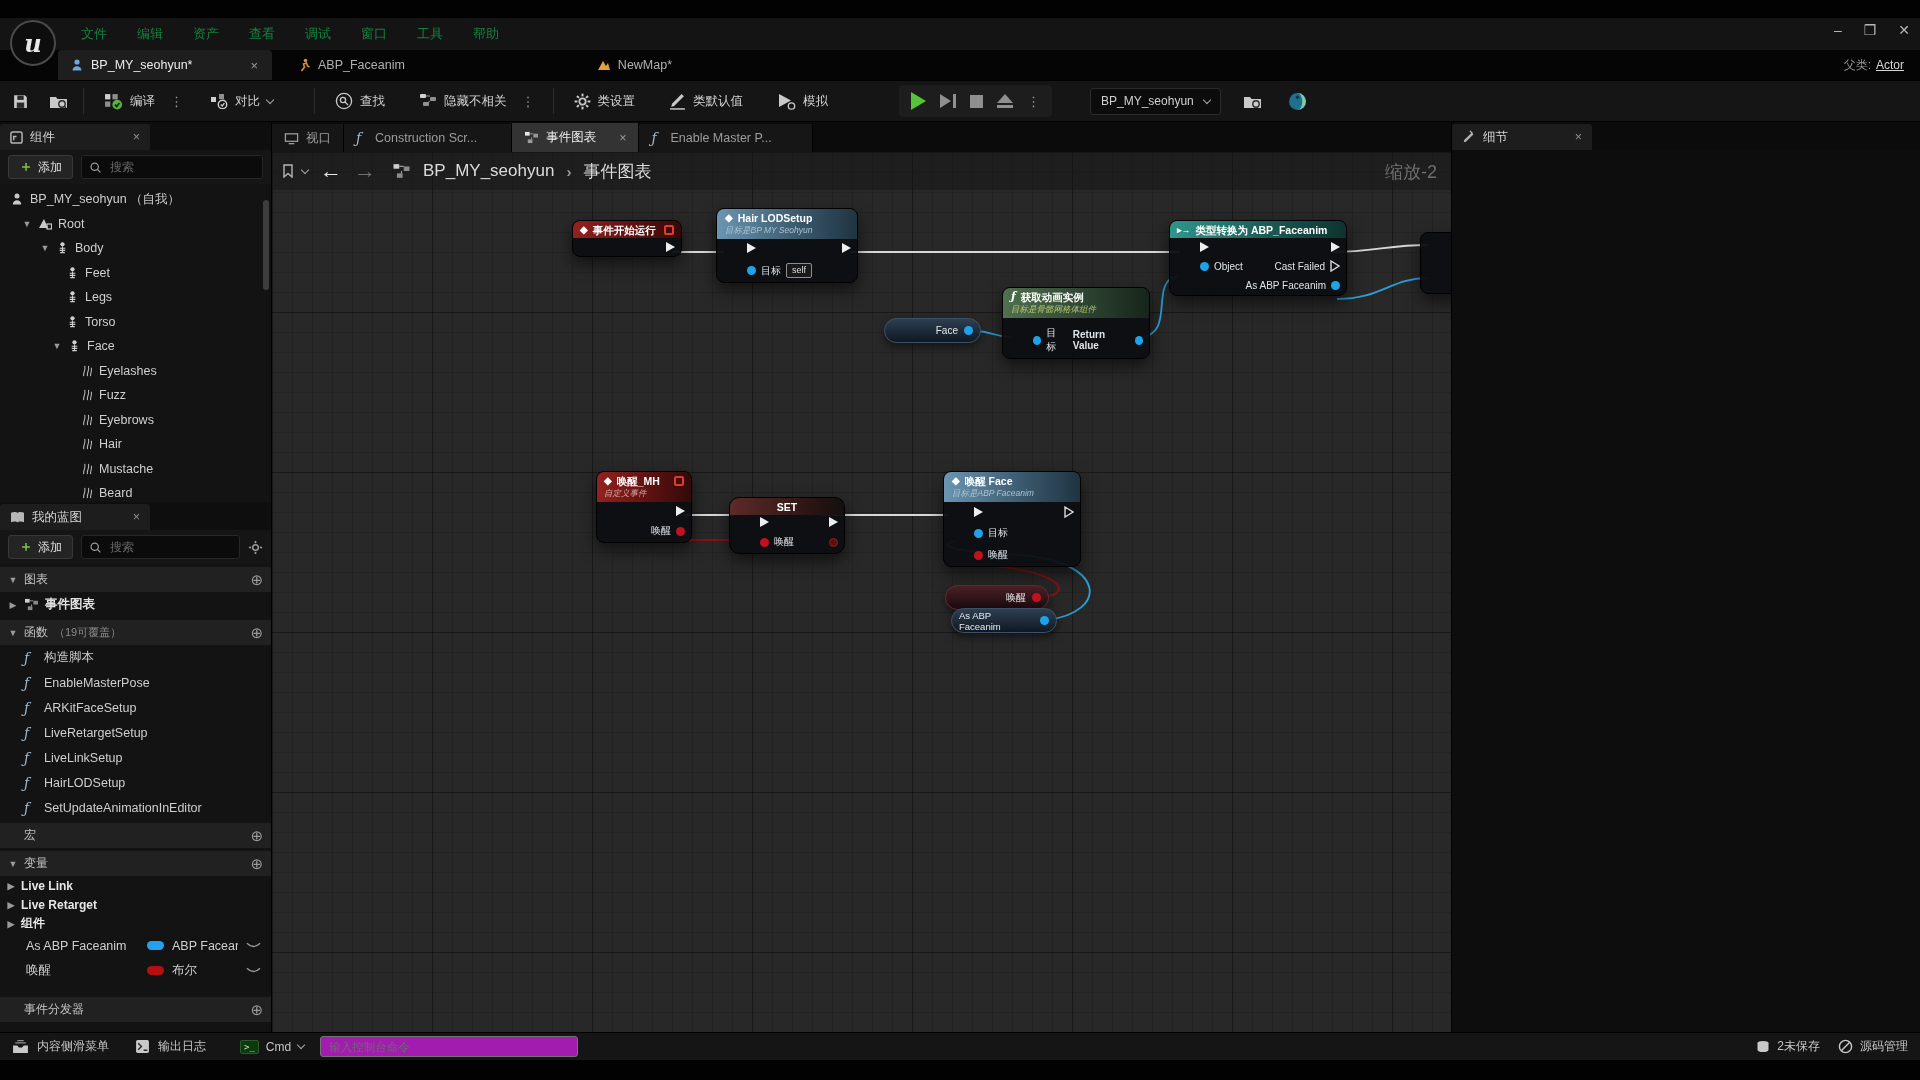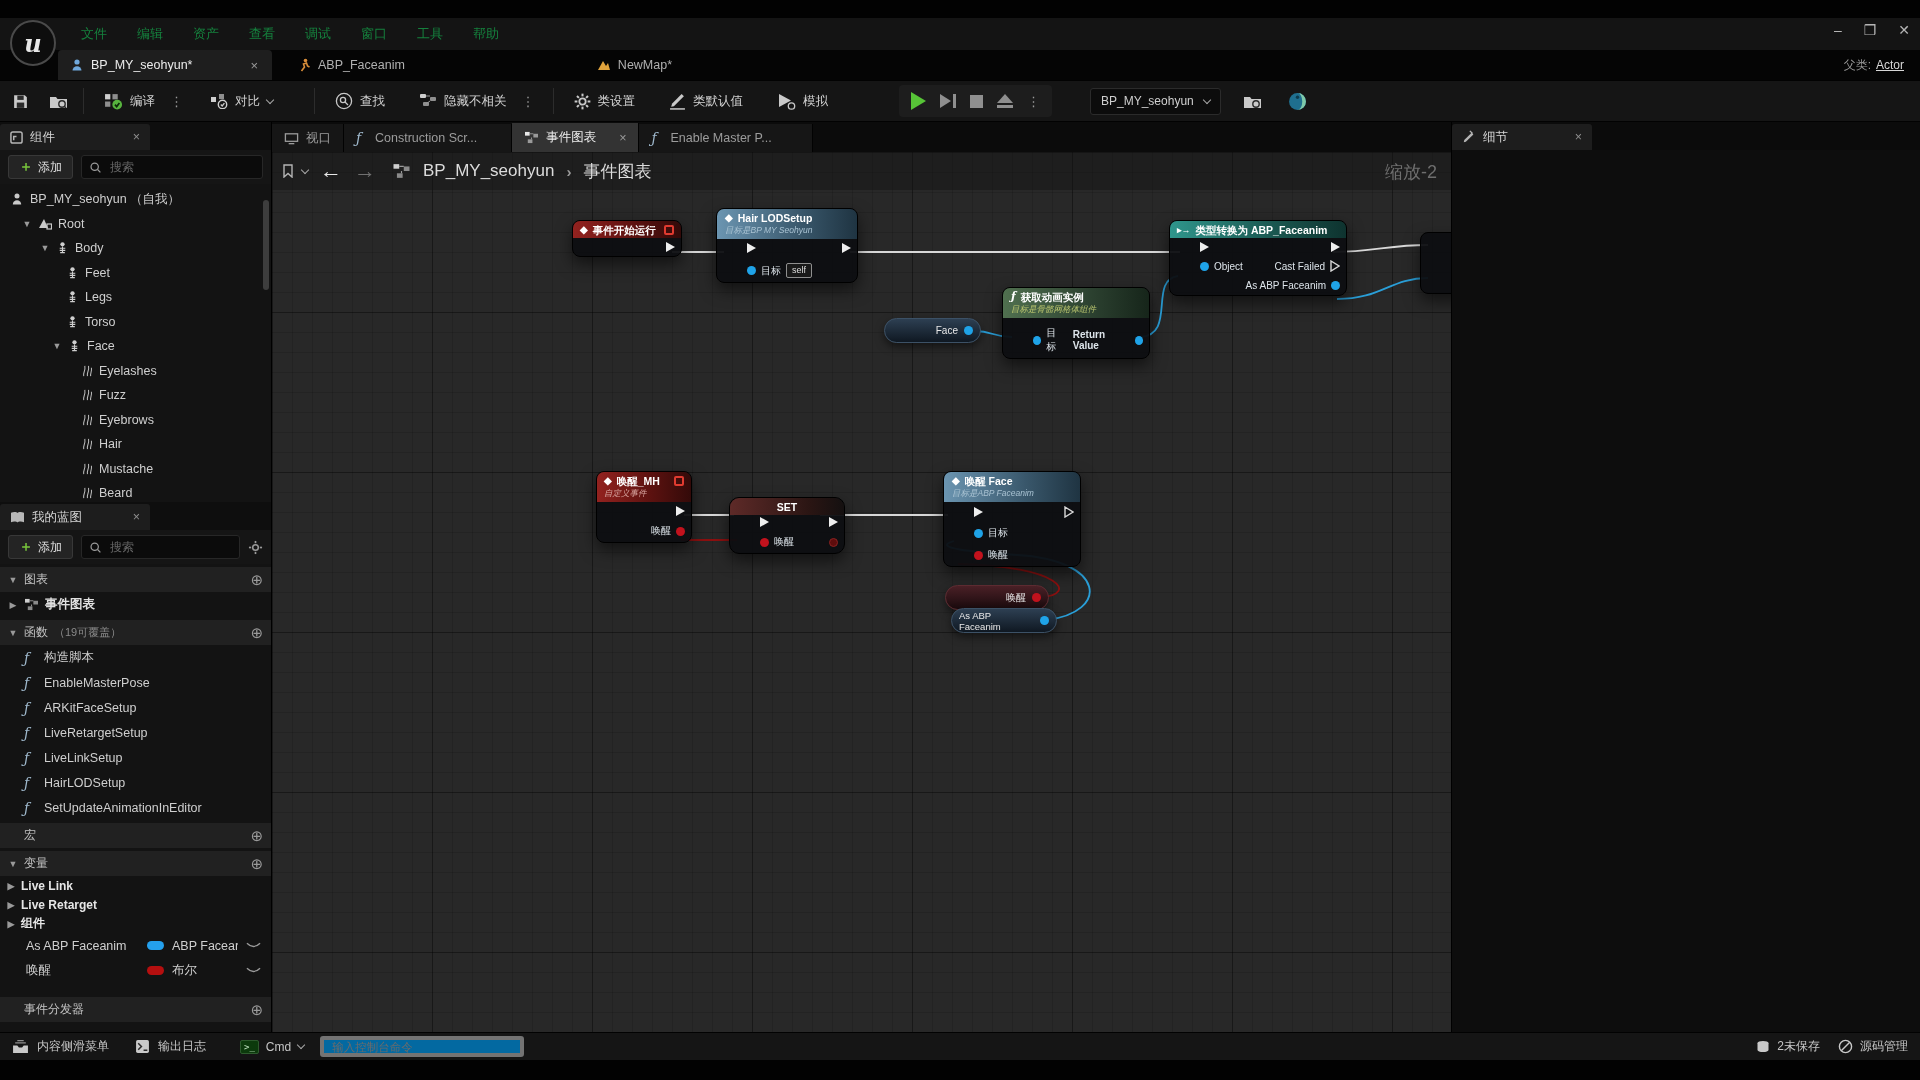--- a/index.html
+++ b/index.html
@@ -94,21 +94,21 @@
   .dia{color:#fff;font-size:10px;}
   .capsule{position:absolute;height:25px;border-radius:13px;display:flex;align-items:center;justify-content:flex-end;gap:6px;padding:0 7px;font-size:10px;color:#e8e8e8;box-shadow:0 4px 9px rgba(0,0,0,.5);}
   .cap-blue{background:linear-gradient(#2d3f52,#0f1822);border:1px solid #3c5166;}
   .cap-red{background:linear-gradient(#4a2026,#190a0d);border:1px solid #5d2b31;}
   
   .details{position:absolute;top:122px;right:0;width:469px;bottom:48px;background:#0d0d0d;border-left:1px solid #000;}
   
   .statusbar{position:absolute;left:0;right:0;bottom:20px;height:28px;background:#151515;border-top:1px solid #020202;display:flex;align-items:center;padding:0 12px;gap:16px;font-size:12px;color:#c6c6c6;}
   .cmdchip{display:flex;align-items:center;gap:7px;}
   .cmdicon{background:#0c3a0c;border:1px solid #2d5a2d;color:#bfe3bf;font-size:9px;padding:1px 3px;border-radius:2px;font-family:"DejaVu Sans Mono",monospace;}
-  .consolein{width:204px;height:21px;background:#0369a1;border:4px solid #737373;border-radius:3px;color:#c9c9c9;font-size:11.5px;padding:0 8px;outline:0;}
+  .consolein{width:258px;height:21px;background:#a21caf;border:1px solid #737373;border-radius:3px;color:#c9c9c9;font-size:11.5px;padding:0 8px;outline:0;}
   .consolein::placeholder{color:#6b6b6b;}
   .topstrip{position:absolute;top:0;left:0;right:0;height:18px;background:#020202;}
   .botstrip{position:absolute;bottom:0;left:0;right:0;height:20px;background:#020202;}
   .sright{margin-left:auto;display:flex;align-items:center;gap:18px;}
 </style>
 </head>
 <body>
 
 <div id="root">
   <div class="topstrip"></div>

